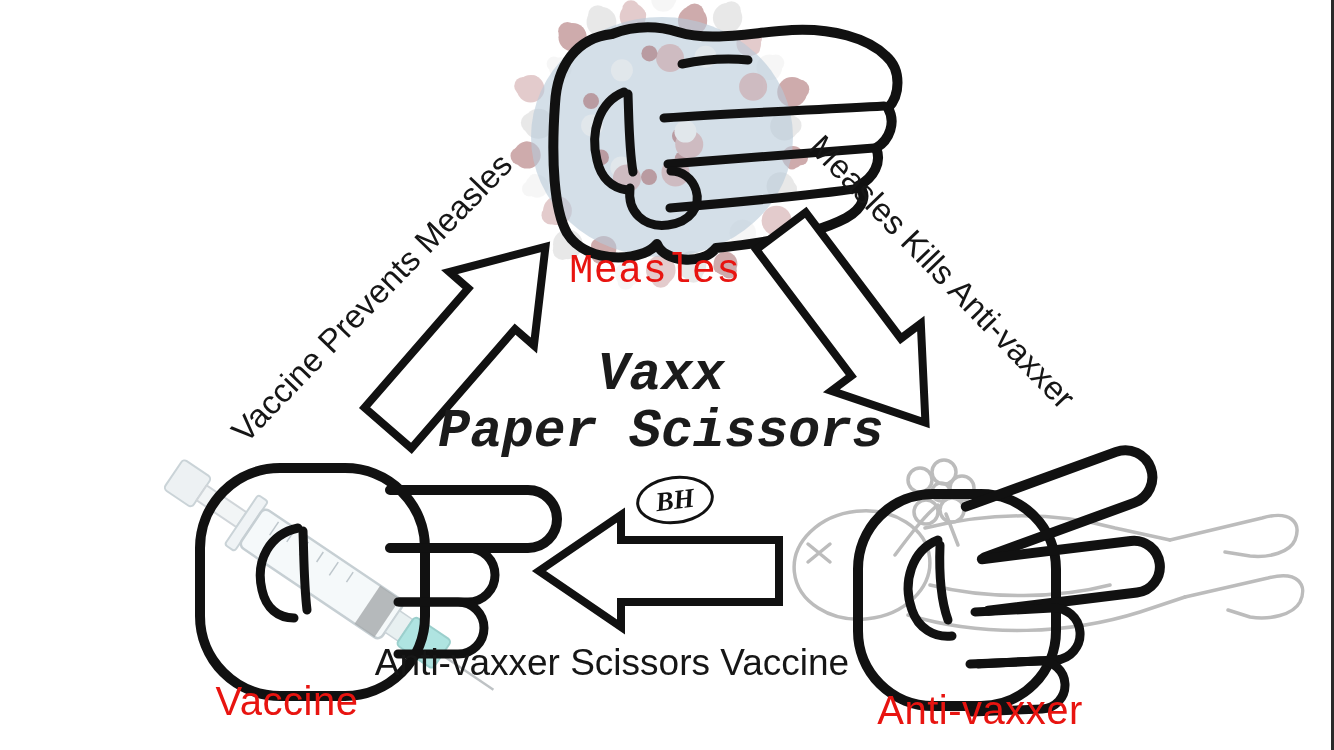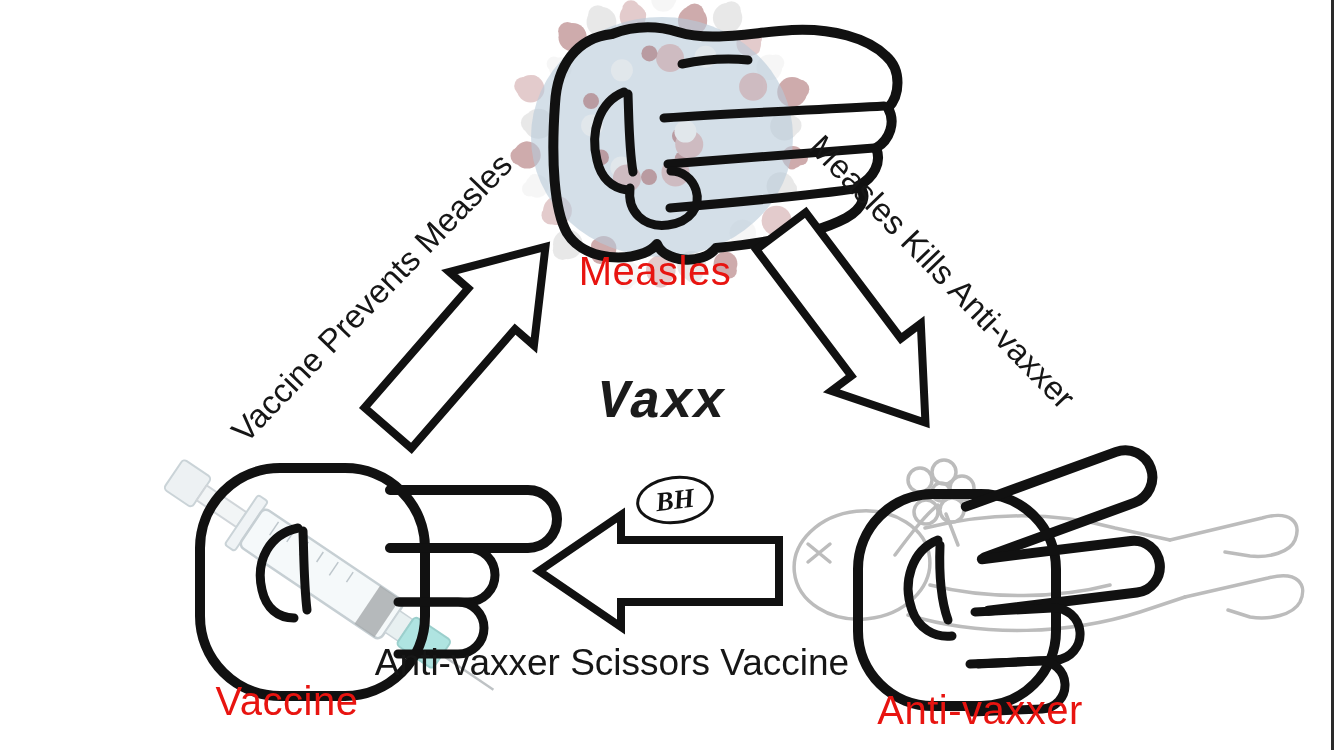--- a/index.html
+++ b/index.html
@@ -219,27 +219,28 @@
       </g>
       <path class="ink-thin" d="M975,612 L1052,608 A26,26 0 0 1 1056,660 L978,664"></path>
       <path class="ink-thin" d="M970,664 L1040,661 A24,24 0 0 1 1042,709 L972,712"></path>
       <path class="ink-thin" d="M938,540 C912,550 902,582 912,610 C918,628 934,638 952,636"></path>
       <path class="ink-thin" d="M940,545 C939,572 940,598 948,620"></path>
     </g>
   </svg>
 
   <div class="title">
     <div>Vaxx</div>
+    <div>Paper Scissors</div>
   </div>
 
   <div class="signature">
     <span>BH</span>
   </div>
 
-  <div class="lbl node-label" style="left:655px;top:271px;">Measles</div>
+  <div class="lbl node-label" style="left:655px;top:271px;font-family:Liberation Mono, monospace;">Measles</div>
   <div class="lbl node-label" style="left:980px;top:710px;">Anti-vaxxer</div>
   <div class="lbl node-label" style="left:287px;top:701px;">Vaccine</div>
 
   <div class="lbl edge-label rot-l" style="left:372px;top:298px;">Vaccine Prevents Measles</div>
   <div class="lbl edge-label rot-r" style="left:942px;top:272px;">Measles Kills Anti-vaxxer</div>
   <div class="lbl edge-label bottom" style="left:612px;top:663px;">Anti-vaxxer Scissors Vaccine</div>
 
   <div class="right-edge-line" style="background: rgb(42, 42, 42);"></div>
 </div>
 

